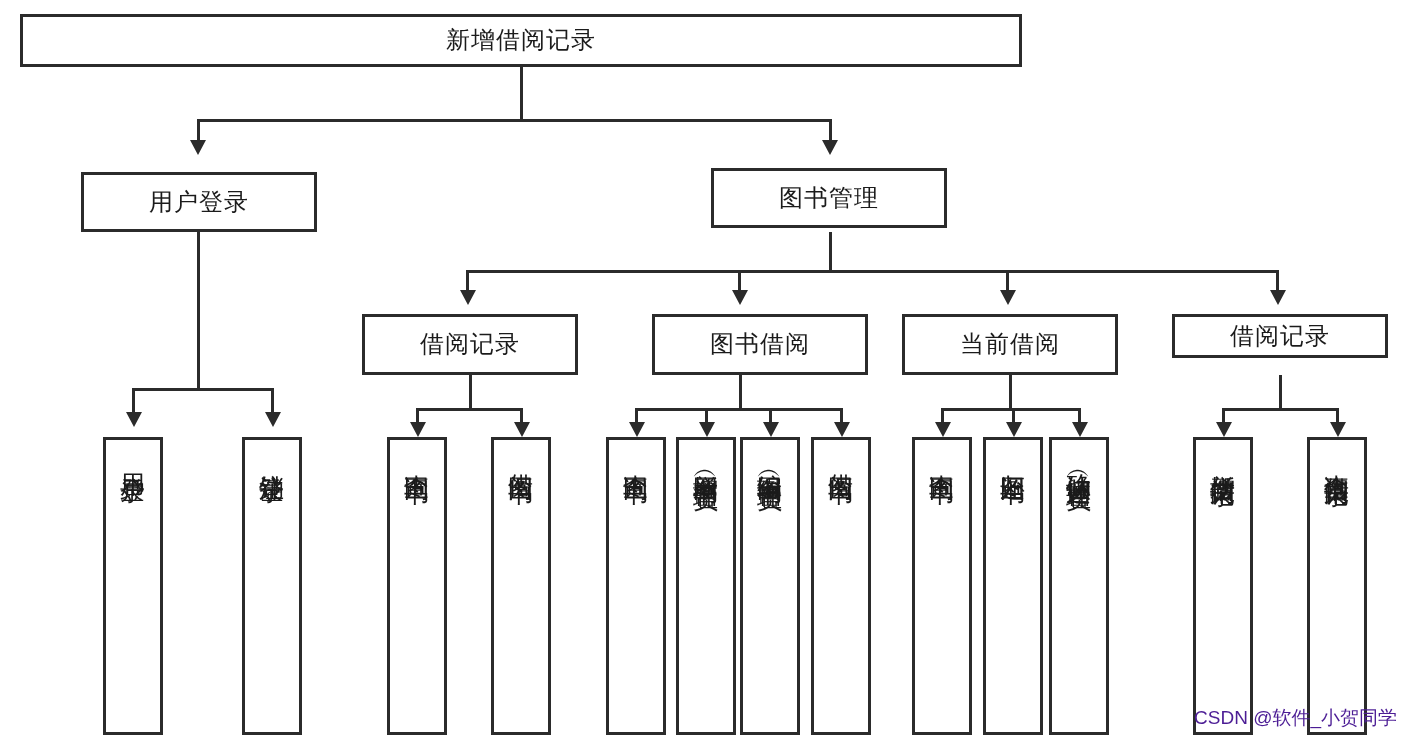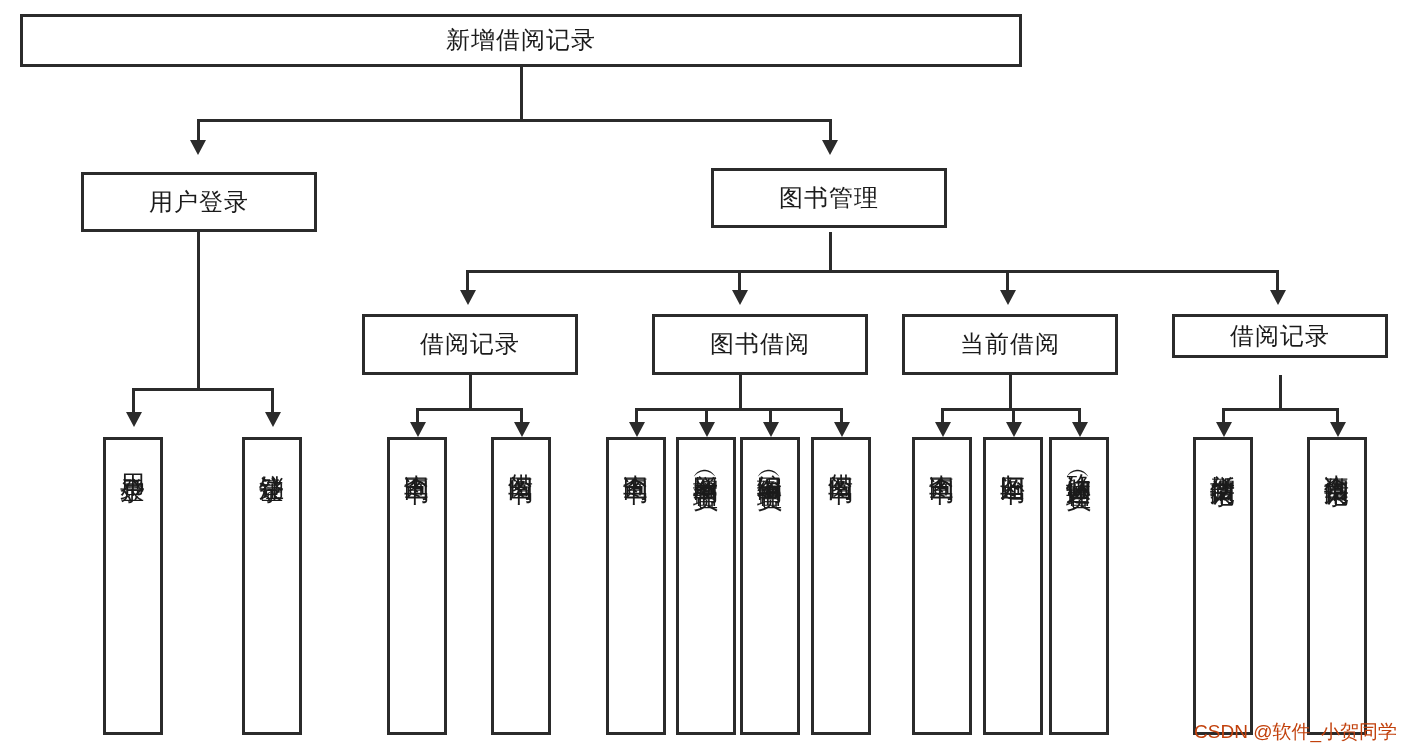--- a/index.html
+++ b/index.html
@@ -47,23 +47,23 @@
     width:0;height:0;
     border-left:8px solid transparent;
     border-right:8px solid transparent;
     border-top:15px solid #2b2b2b;
   }
 
   
   #watermark{
     position:absolute;
     right:8px;
-    bottom:2px;
+    bottom:16px;
     font-size:19px;
-    color:#c2410c;
+    color:#4c1d95;
     white-space:nowrap;
     font-family:"Liberation Sans","DejaVu Sans",sans-serif;
   }
 </style>
 </head>
 <body>
 
 <div id="stage">
 
   <div class="node h-node" style="left:20px;top:14px;width:1002px;height:53px;">

